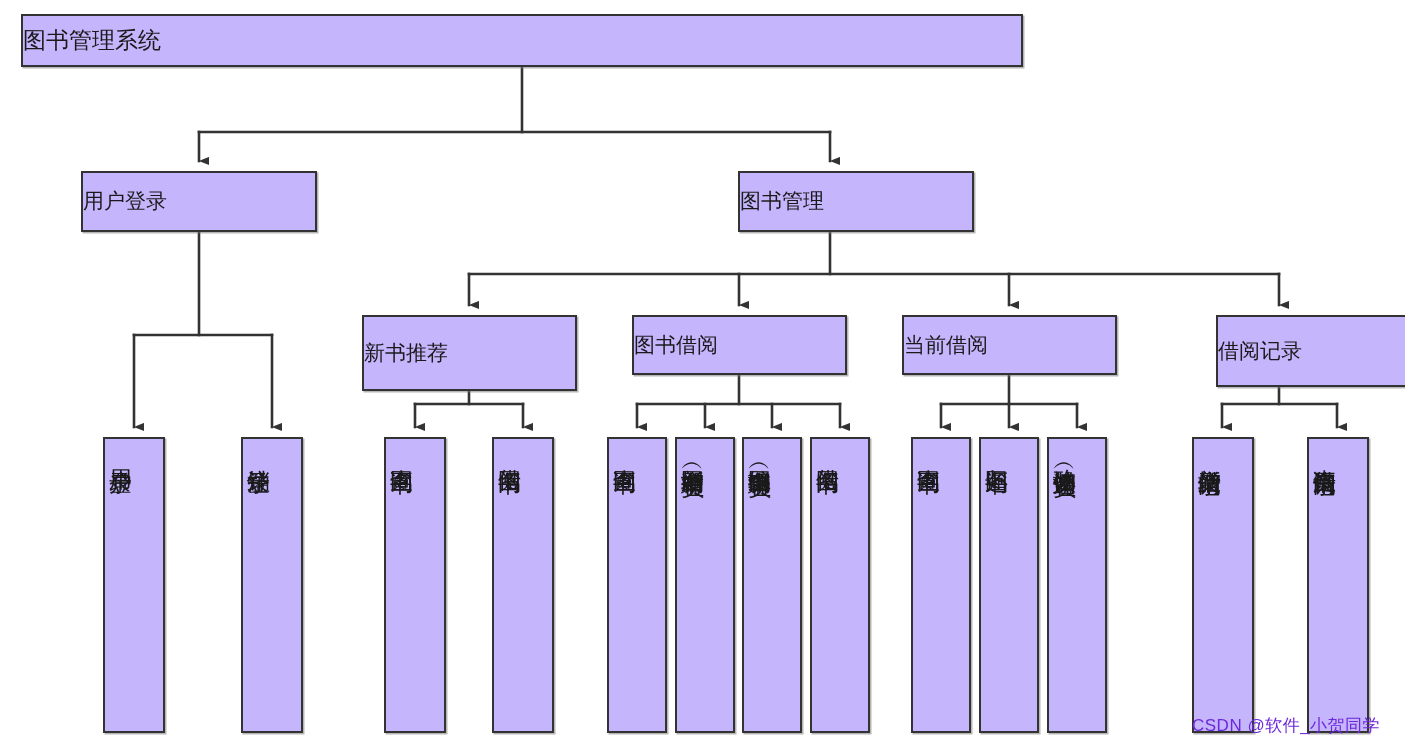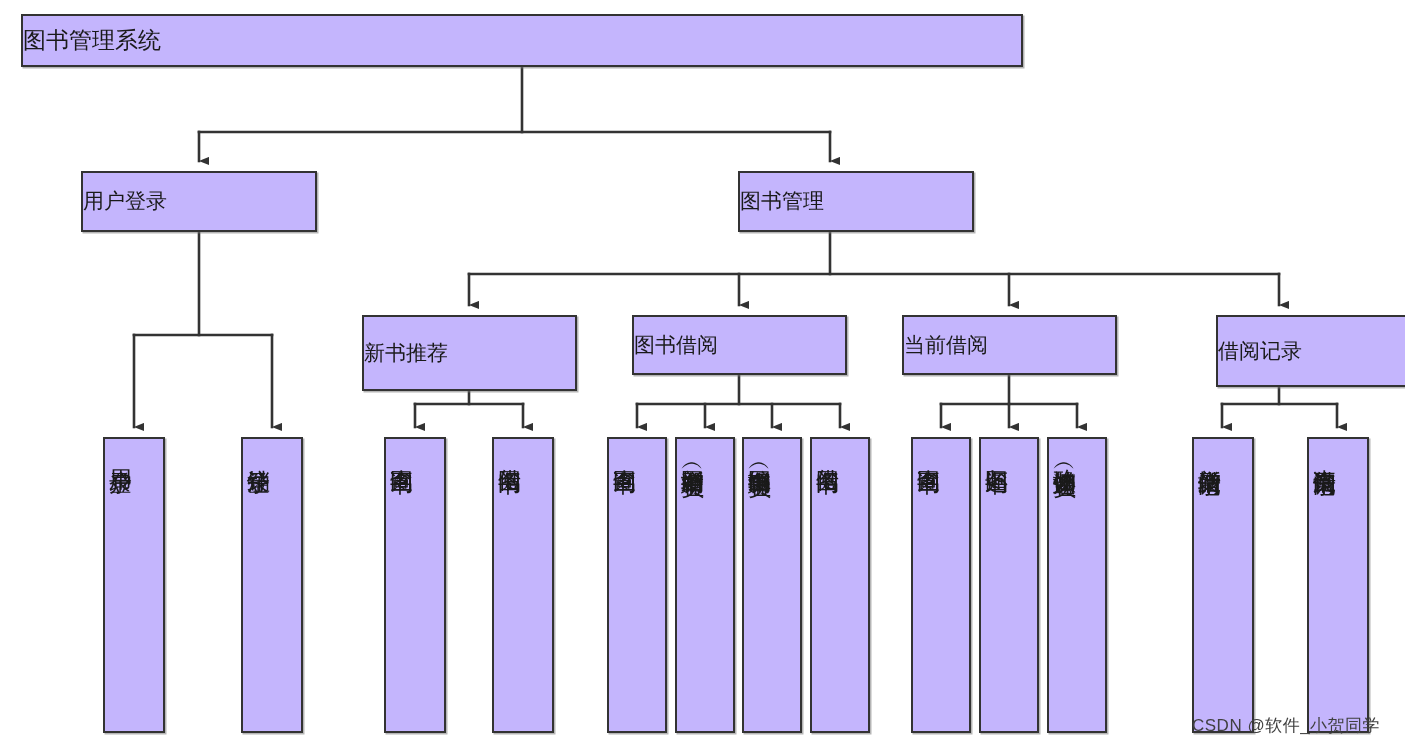--- a/index.html
+++ b/index.html
@@ -16,21 +16,21 @@
   .n-tier2{font-size:21px;}
   .n-tier3{font-size:21px;}
 
   .leaf{align-items:flex-start;padding-top:12px;}
   .leaf .lbl{
     writing-mode:vertical-rl; text-orientation:upright;
     font-size:23px; line-height:1.30; letter-spacing:1px;
     white-space:normal; text-align:left;
   }
 
-  .watermark{position:absolute;left:1192px;top:714px;font-size:17px;color:#404040;
+  .watermark{position:absolute;left:1192px;top:714px;font-size:17px;color:#6d28d9;
              letter-spacing:.5px;white-space:nowrap;}
 </style>
 </head>
 <body>
 
 <div id="canvas">
 
   <svg class="wires" viewBox="0 0 1405 747">
     <defs>
       <marker id="arw" markerWidth="9" markerHeight="11" refX="4.5" refY="10.4" orient="auto-start-reverse" markerUnits="userSpaceOnUse">

